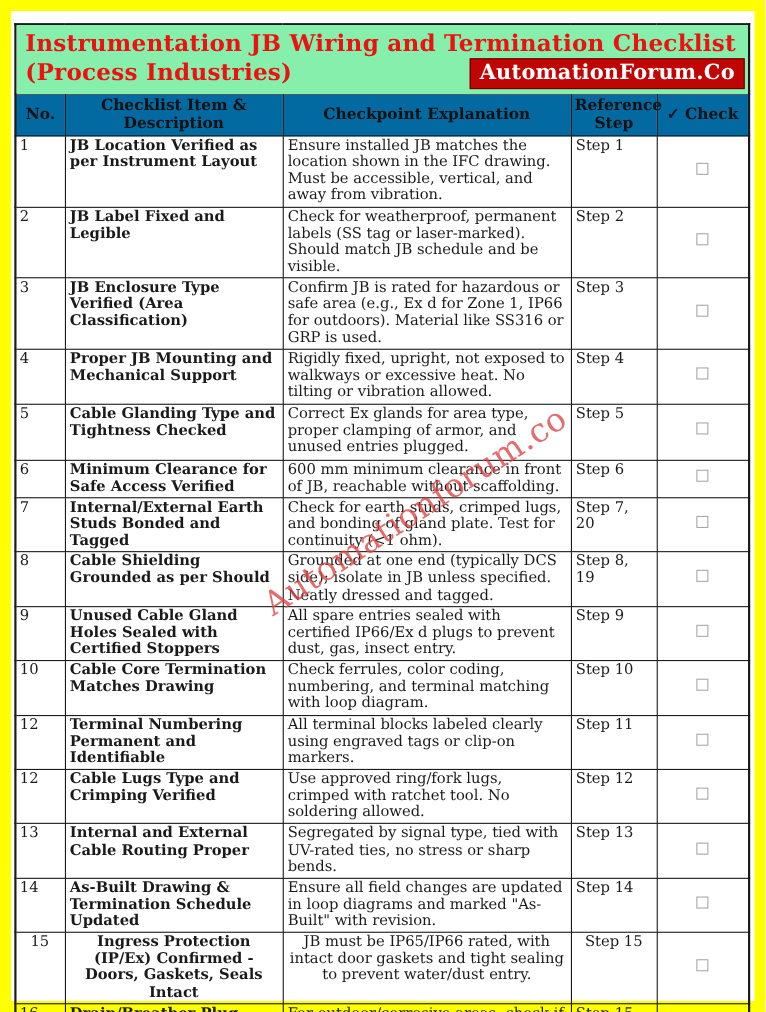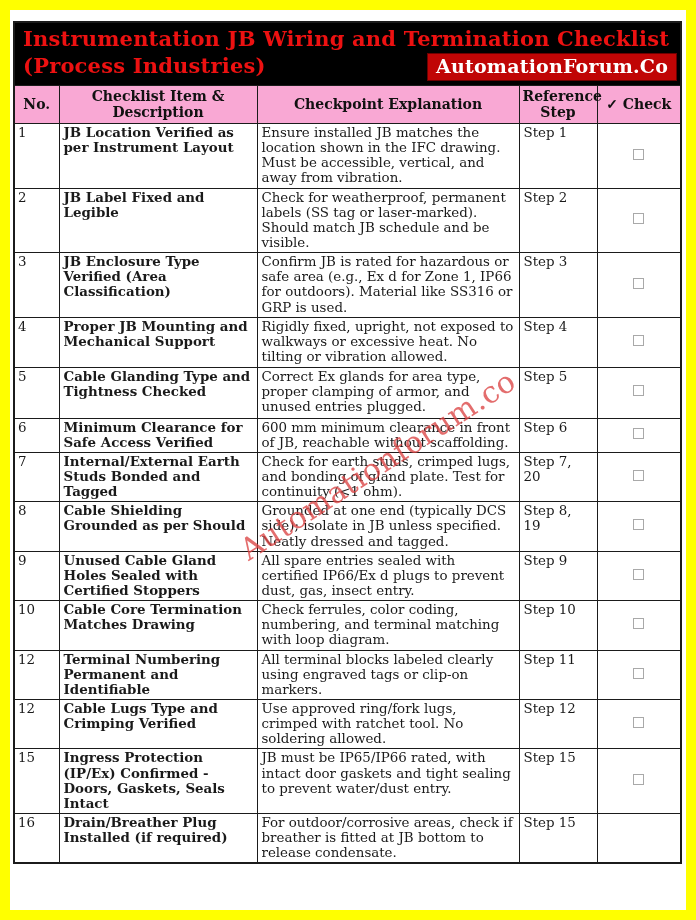--- a/index.html
+++ b/index.html
@@ -27,21 +27,21 @@
   col.c-no   { width: 45px; }
   col.c-item { width: 198px; }
   col.c-exp  { width: 262px; }
   col.c-ref  { width: 78px; }
   col.c-chk  { width: 84px; }
 
   td, th { border: 1px solid #1b1b1b; }
 
   
   td.title-cell {
-    background: #000000;
+    background: #86efac;
     height: 56px;
     position: relative;
     padding: 3px 8px 3px 8px;
     vertical-align: top;
   }
   .title-text {
     color: #ed1111;
     font-weight: bold;
     font-size: 21px;
     line-height: 1.28;
@@ -54,21 +54,21 @@
     border: 1px solid #6d0000;
     color: #ffffff;
     font-weight: bold;
     font-size: 19px;
     padding: 1px 8px 3px 8px;
     letter-spacing: 0.2px;
   }
 
   
   thead th {
-    background: #f9a8d4;
+    background: #0369a1;
     font-weight: bold;
     font-size: 14px;
     color: #111111;
     text-align: center;
     vertical-align: middle;
     height: 35px;
     padding: 1px 3px;
     line-height: 1.1;
   }
 
@@ -259,20 +259,38 @@
           <tr>
     <td class="no-cell">12</td>
     <td class="item-cell">Cable Lugs Type and Crimping Verified</td>
     <td class="exp-cell">Use approved ring/fork lugs, crimped with ratchet tool. No soldering allowed.</td>
     <td class="ref-cell">Step 12</td>
     <td class="chk-cell">
       <span class="checkbox"></span>
     </td>
   </tr>
           <tr>
+    <td class="no-cell">13</td>
+    <td class="item-cell">Internal and External Cable Routing Proper</td>
+    <td class="exp-cell">Segregated by signal type, tied with UV-rated ties, no stress or sharp bends.</td>
+    <td class="ref-cell">Step 13</td>
+    <td class="chk-cell">
+      <span class="checkbox"></span>
+    </td>
+  </tr>
+          <tr>
+    <td class="no-cell">14</td>
+    <td class="item-cell">As-Built Drawing &amp; Termination Schedule Updated</td>
+    <td class="exp-cell">Ensure all field changes are updated in loop diagrams and marked "As-Built" with revision.</td>
+    <td class="ref-cell">Step 14</td>
+    <td class="chk-cell">
+      <span class="checkbox"></span>
+    </td>
+  </tr>
+          <tr>
     <td class="no-cell">15</td>
     <td class="item-cell">Ingress Protection (IP/Ex) Confirmed - Doors, Gaskets, Seals Intact</td>
     <td class="exp-cell">JB must be IP65/IP66 rated, with intact door gaskets and tight sealing to prevent water/dust entry.</td>
     <td class="ref-cell">Step 15</td>
     <td class="chk-cell">
       <span class="checkbox"></span>
     </td>
   </tr>
           <tr>
     <td class="no-cell">16</td>

